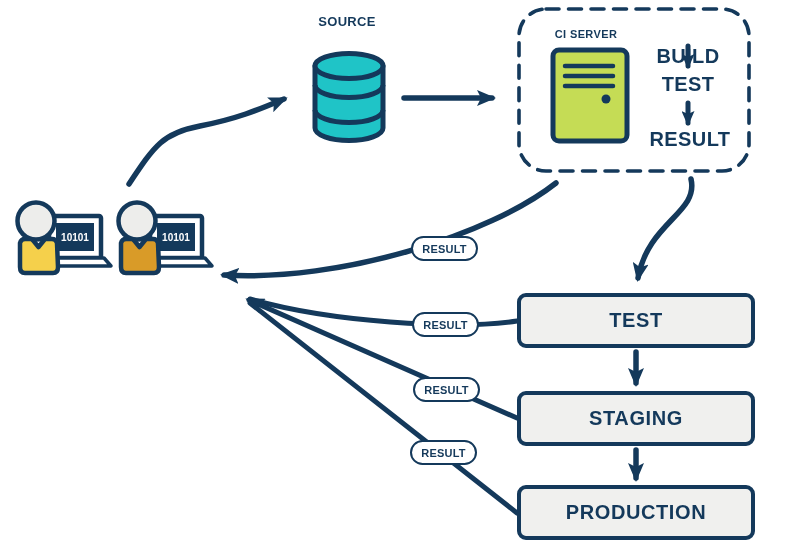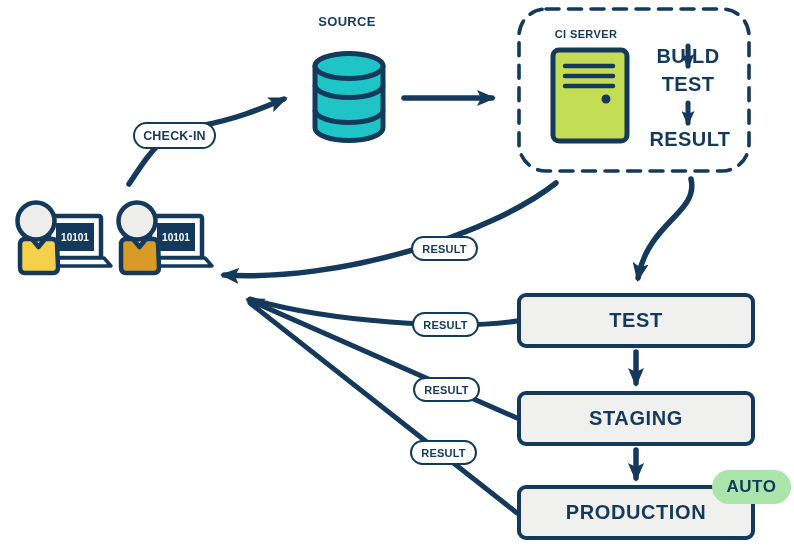--- a/index.html
+++ b/index.html
@@ -119,26 +119,24 @@
   <div class="abs lbl repo-label">
     <div>SOURCE</div>
   </div>
 
   <div class="abs lbl ciserver-label">CI SERVER</div>
 
   <div class="abs lbl step step-build">BUILD</div>
   <div class="abs lbl step step-test">TEST</div>
   <div class="abs lbl step step-result">RESULT</div>
 
-  <div class="abs pill checkin-pill">CHECK-IN</div>
   <div class="abs pill result-pill rp1">RESULT</div>
   <div class="abs pill result-pill rp2">RESULT</div>
   <div class="abs pill result-pill rp3">RESULT</div>
   <div class="abs pill result-pill rp4">RESULT</div>
 
   <div class="abs stage-box stage-test">TEST</div>
   <div class="abs stage-box stage-production">PRODUCTION</div>
   <div class="abs stage-box stage-staging">STAGING</div>
 
-  <div class="abs auto-badge">AUTO</div>
 
 
 </div>
 
 </body></html>

